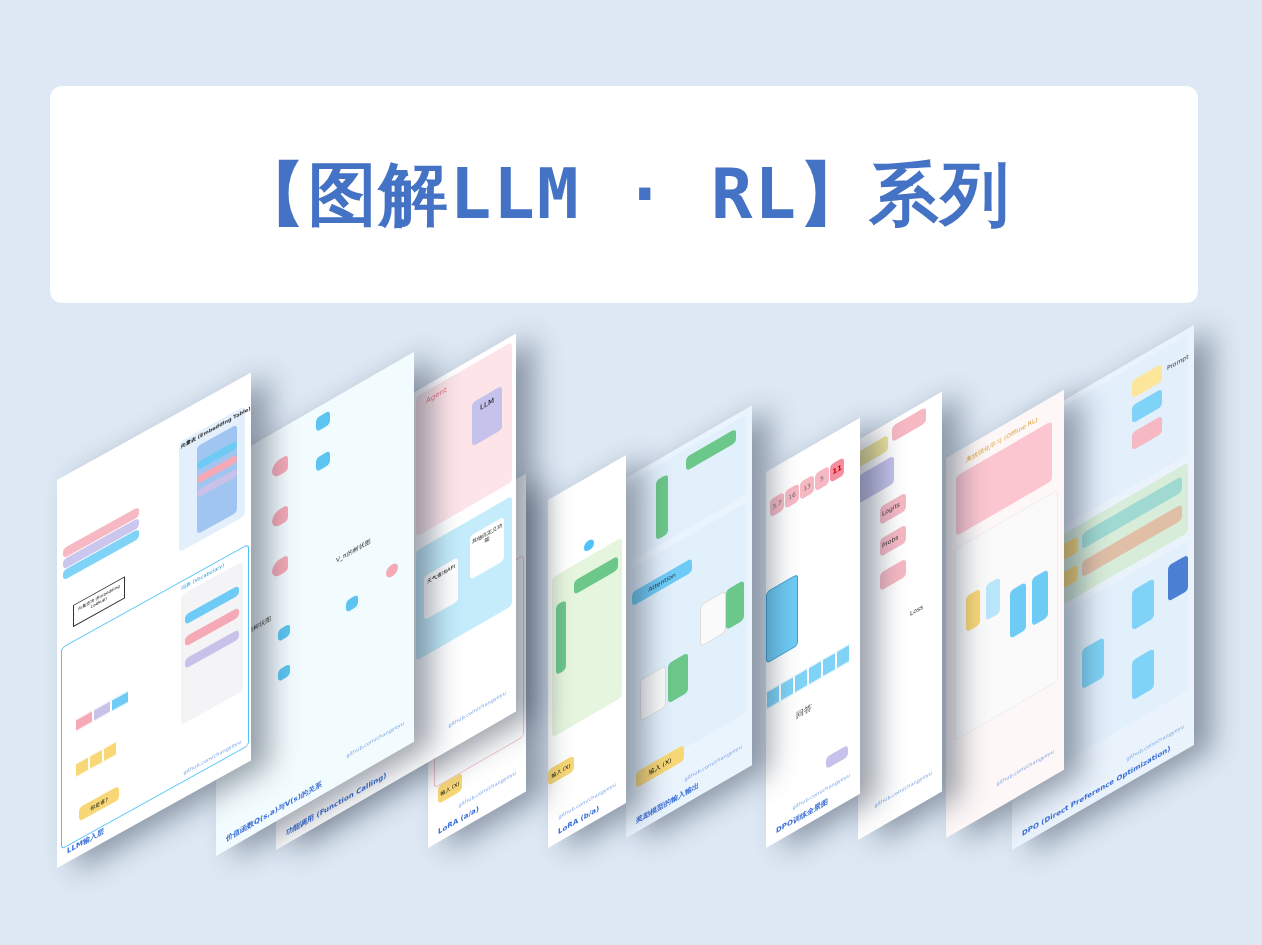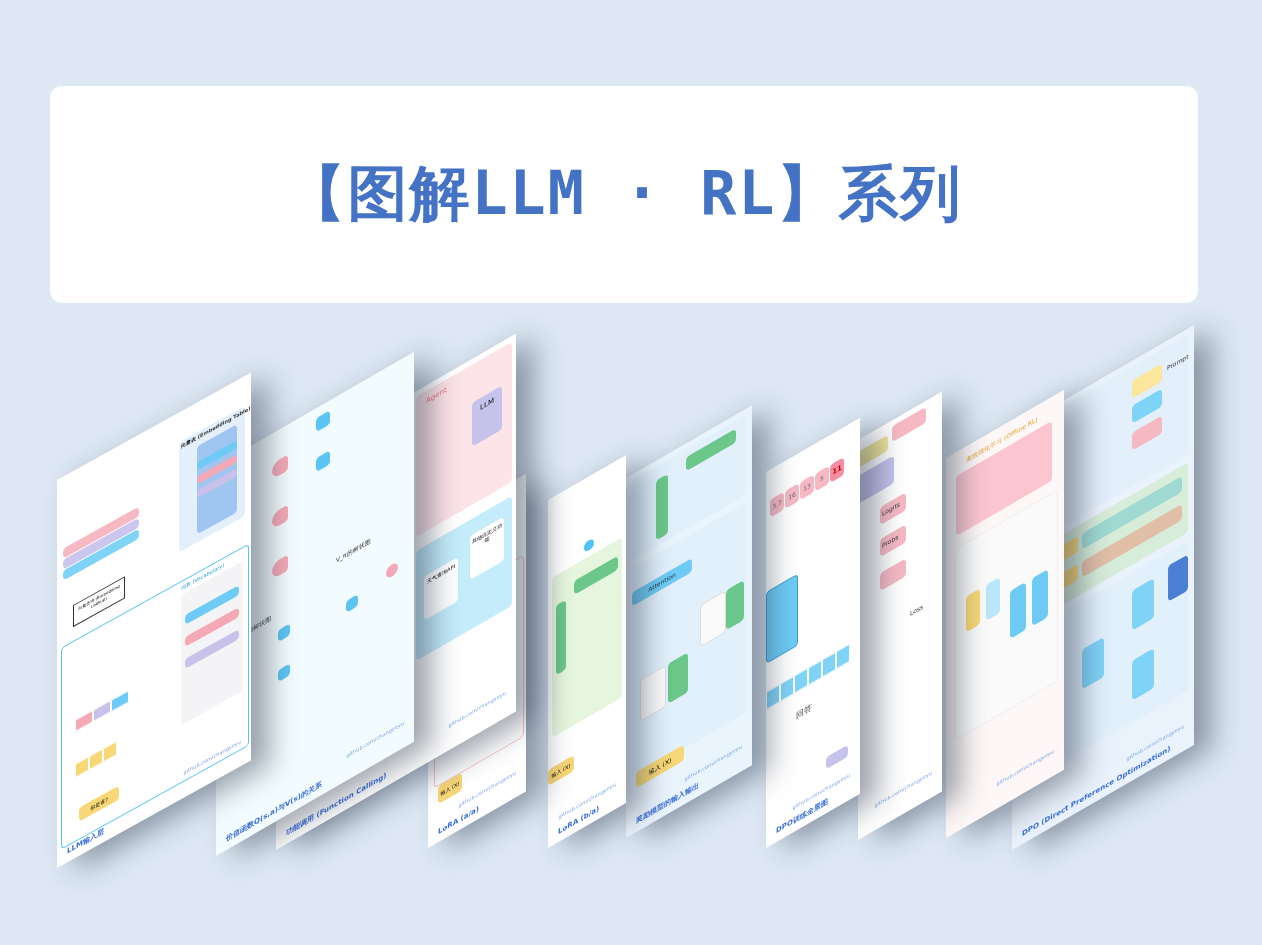--- a/index.html
+++ b/index.html
@@ -8,21 +8,21 @@
     background:#dde8f4;
     position:relative;
     font-family:"DejaVu Sans", sans-serif;
   }
   .title-card {
     position:absolute; left:50px; top:86px; width:1148px; height:217px;
     background:#ffffff; border-radius:12px;
     display:flex; align-items:center; justify-content:center;
   }
   .title-text {
-    color:#4472c4; font-weight:bold; font-size:60px; letter-spacing:2px;
+    color:#4472c4; font-weight:bold; font-size:69px; letter-spacing:2px;
     font-family:"DejaVu Sans Mono", monospace;
     white-space:nowrap; margin-left:0px;
   }
   .stack { position:absolute; left:0; top:0; width:1262px; height:945px; }
   .page {
     position:absolute; background:#ffffff;
     box-shadow: 18px 14px 26px rgba(40,50,70,0.45);
     transform-origin: 0 0;
     overflow:hidden;
   }

